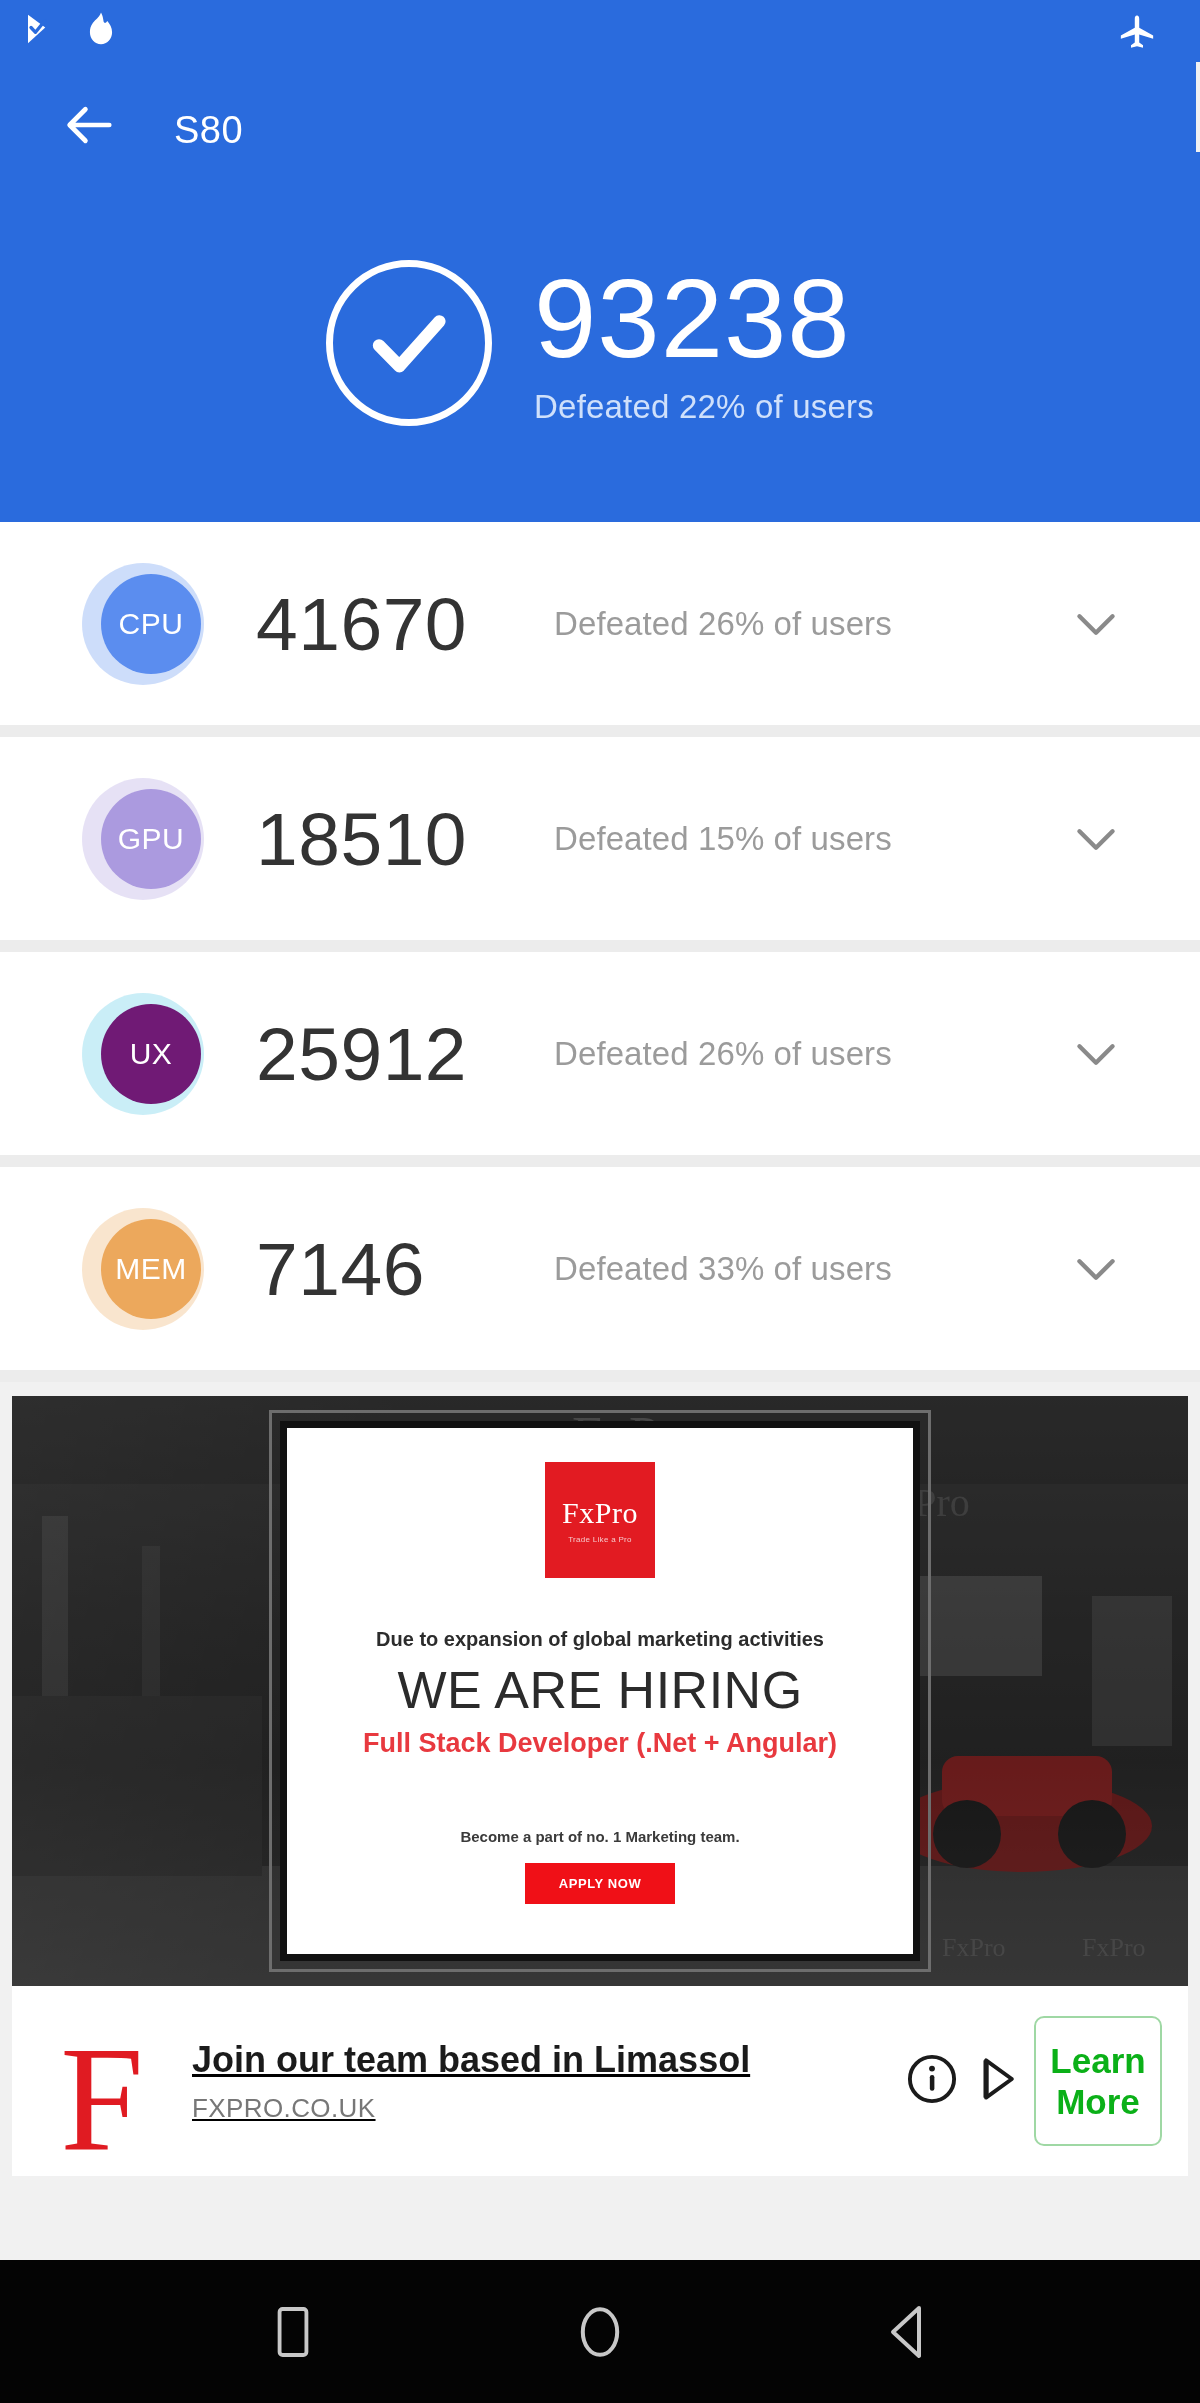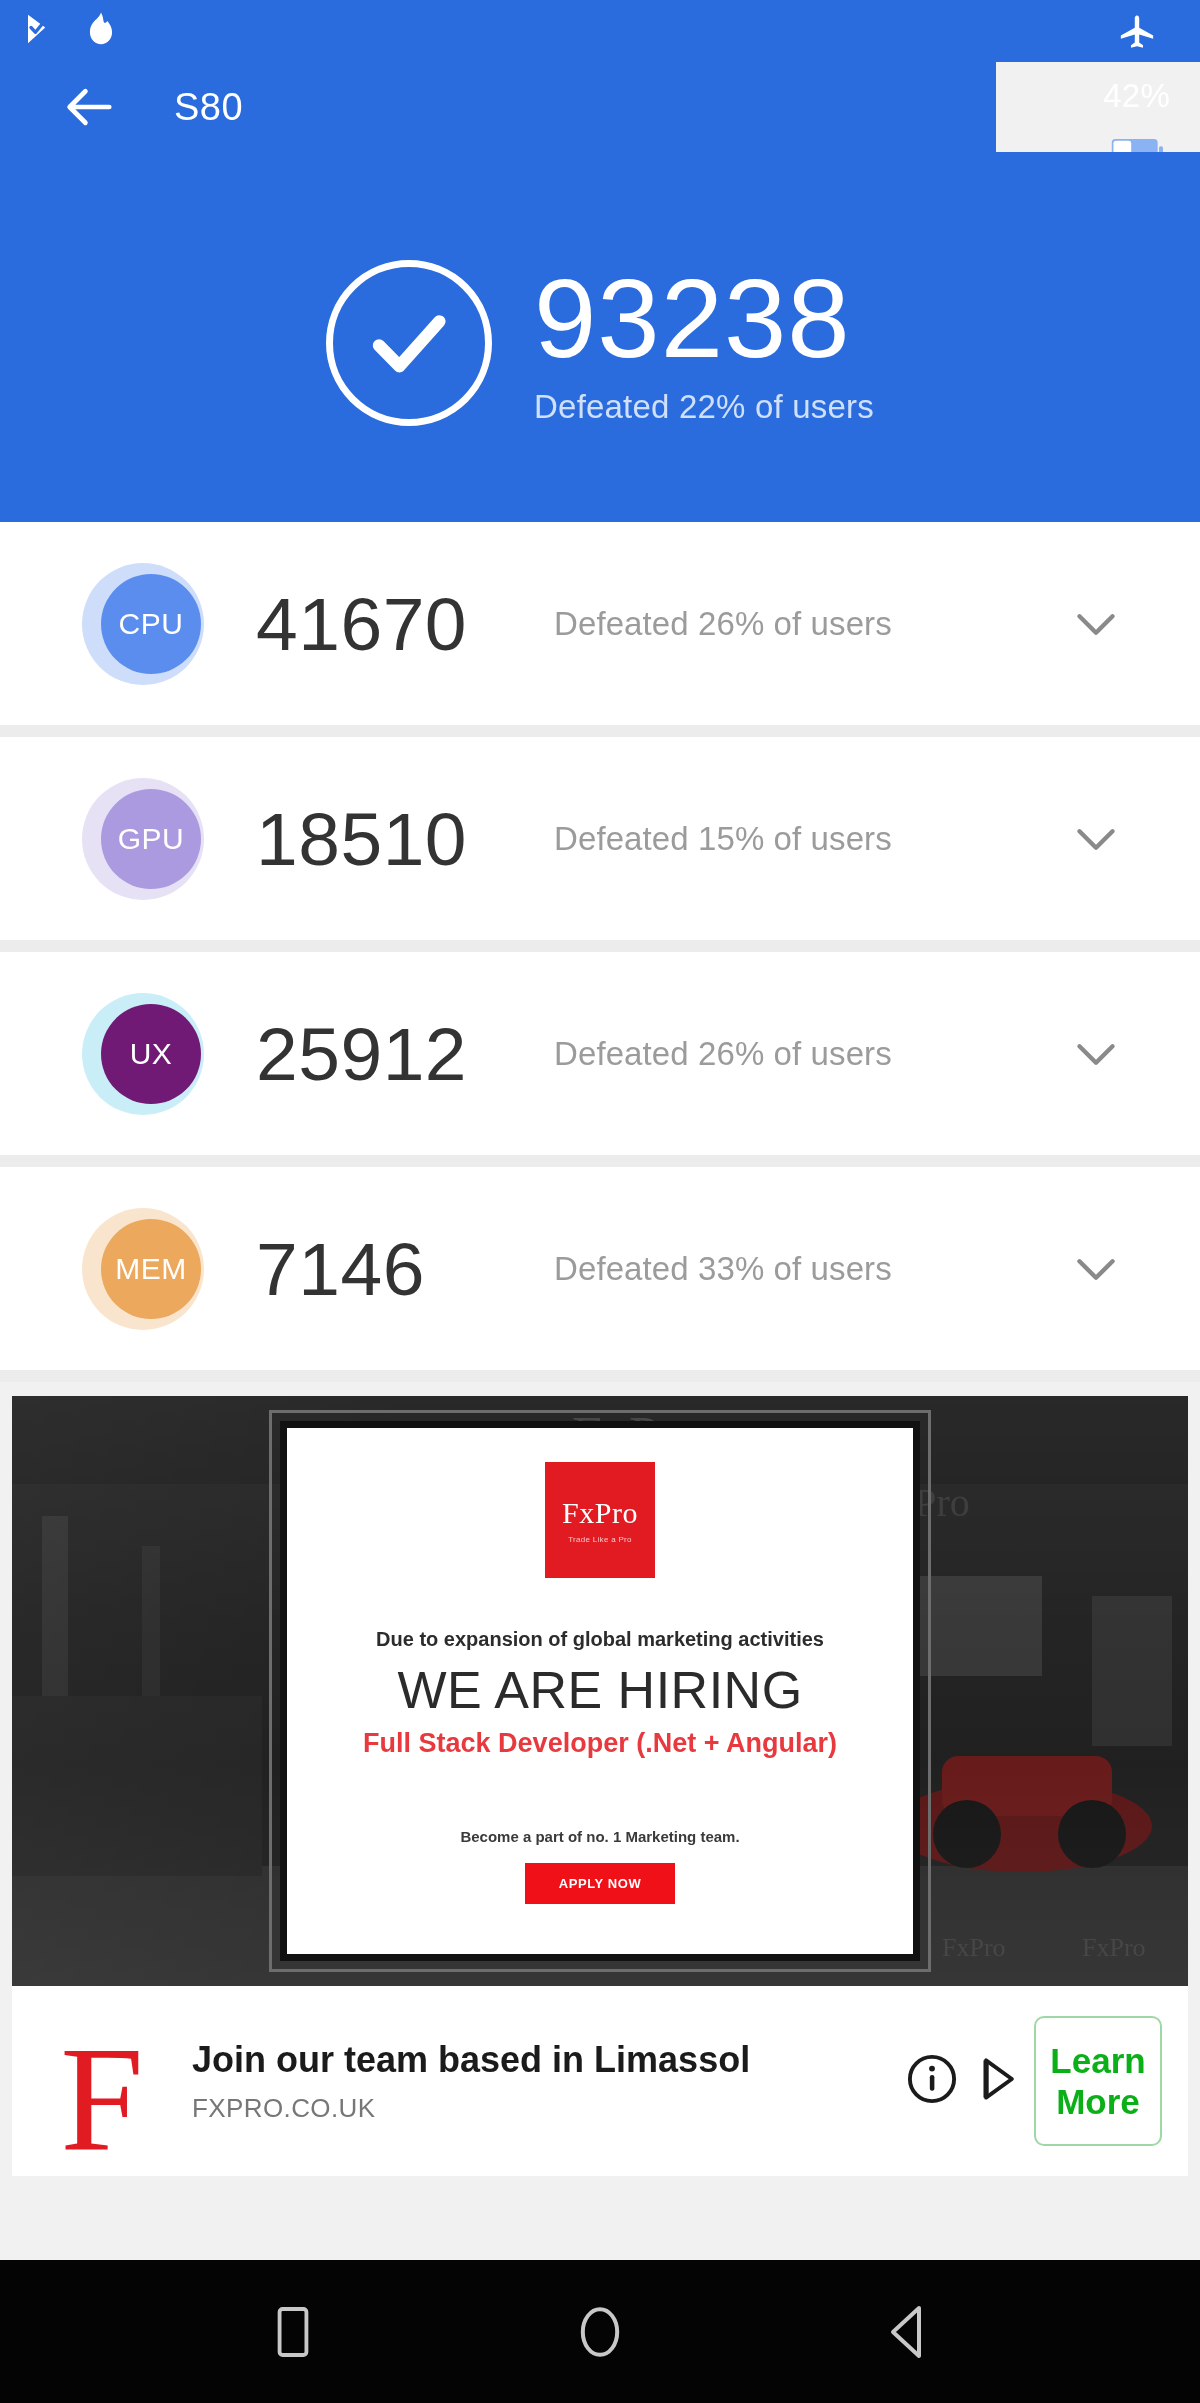--- a/index.html
+++ b/index.html
@@ -18,22 +18,22 @@
     background:#2a6bdd; display:flex; align-items:center; padding:0 22px;
   }
   .sb-left{ display:flex; align-items:center; gap:26px; }
   .sb-right{ margin-left:auto; display:flex; align-items:center; gap:22px;flex-direction:column; }
   .sb-icon{ display:block; }
   .sb-text{ color:#ffffff; font-size:33px; letter-spacing:0.3px; font-weight:400; }
   .sb-time{ color:#ffffff; font-size:33px; letter-spacing:0.5px; }
 
   
   .appbar{
-    position:absolute; top:62px; left:0; width:996px; height:90px;
-    background:#2a6bdd; display:flex; align-items:center; padding-left:62px;
+    position:absolute; top:62px; left:0; width:1196px; height:90px;
+    background:#2a6bdd; display:flex; align-items:flex-end; padding-left:62px;
   }
   .back-arrow{ width:54px; height:54px; display:block; cursor:pointer; }
   .appbar-title{ color:#ffffff; font-size:38px; margin-left:58px; letter-spacing:0.5px; }
 
   
   .hero{
     position:absolute; top:152px; left:0; width:1200px; height:370px;
     background:#2a6bdd;
     display:flex; align-items:center; justify-content:center;
   }
@@ -125,21 +125,21 @@
   .ad-footer{
     position:relative; width:1176px; height:190px; margin:0 12px;
     background:#ffffff; display:flex; align-items:center; padding:0 26px 0 0;
     overflow:hidden;
   }
   .ad-f-logo{
     width:180px; flex:0 0 180px; display:flex; align-items:center; justify-content:center;
     font-family:"Liberation Serif", serif; font-size:150px; color:#e01b22;
     line-height:0.82; padding-top:34px;
   }
-  .ad-f-mid{ flex:1 1 auto; display:flex; flex-direction:column; justify-content:flex-start; }
+  .ad-f-mid{ flex:1 1 auto; display:flex; flex-direction:column; justify-content:flex-start;text-decoration:underline; }
   .ad-f-head{ font-size:36px; font-weight:bold; color:#1b1b1b; line-height:1.22; }
   .ad-f-url{ font-size:26px; color:#777777; margin-top:12px; letter-spacing:0.4px; }
   .ad-f-icons{ display:flex; align-items:center; gap:14px; margin-left:18px; margin-right:10px; }
   .ad-f-btn{
     flex:0 0 auto; width:128px; height:130px; border:2px solid #9fd8a4; border-radius:10px;
     display:flex; flex-direction:column; align-items:center; justify-content:center;
     color:#0bb018; font-size:35px; font-weight:bold; line-height:1.18; cursor:pointer;
     background:#ffffff;
   }
 

